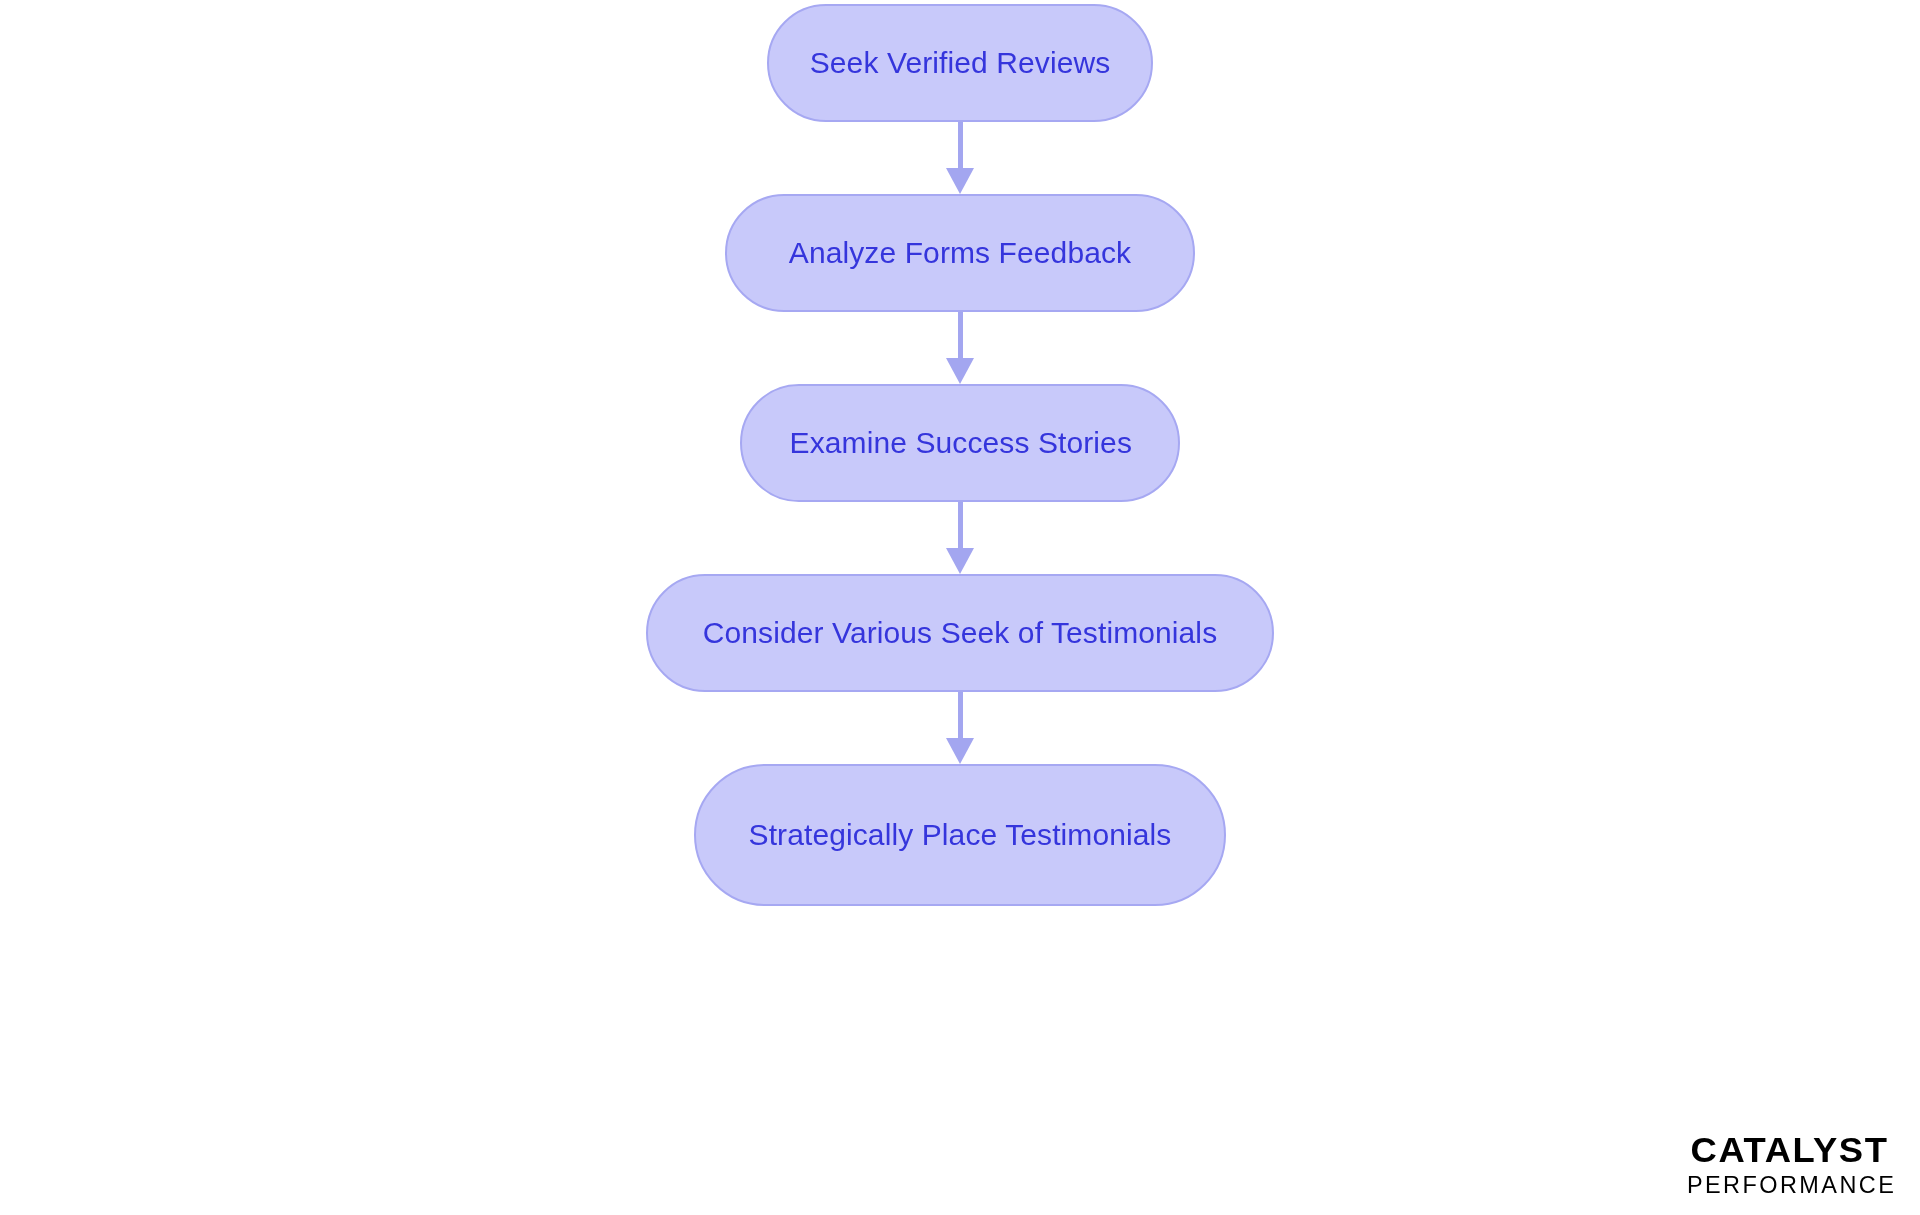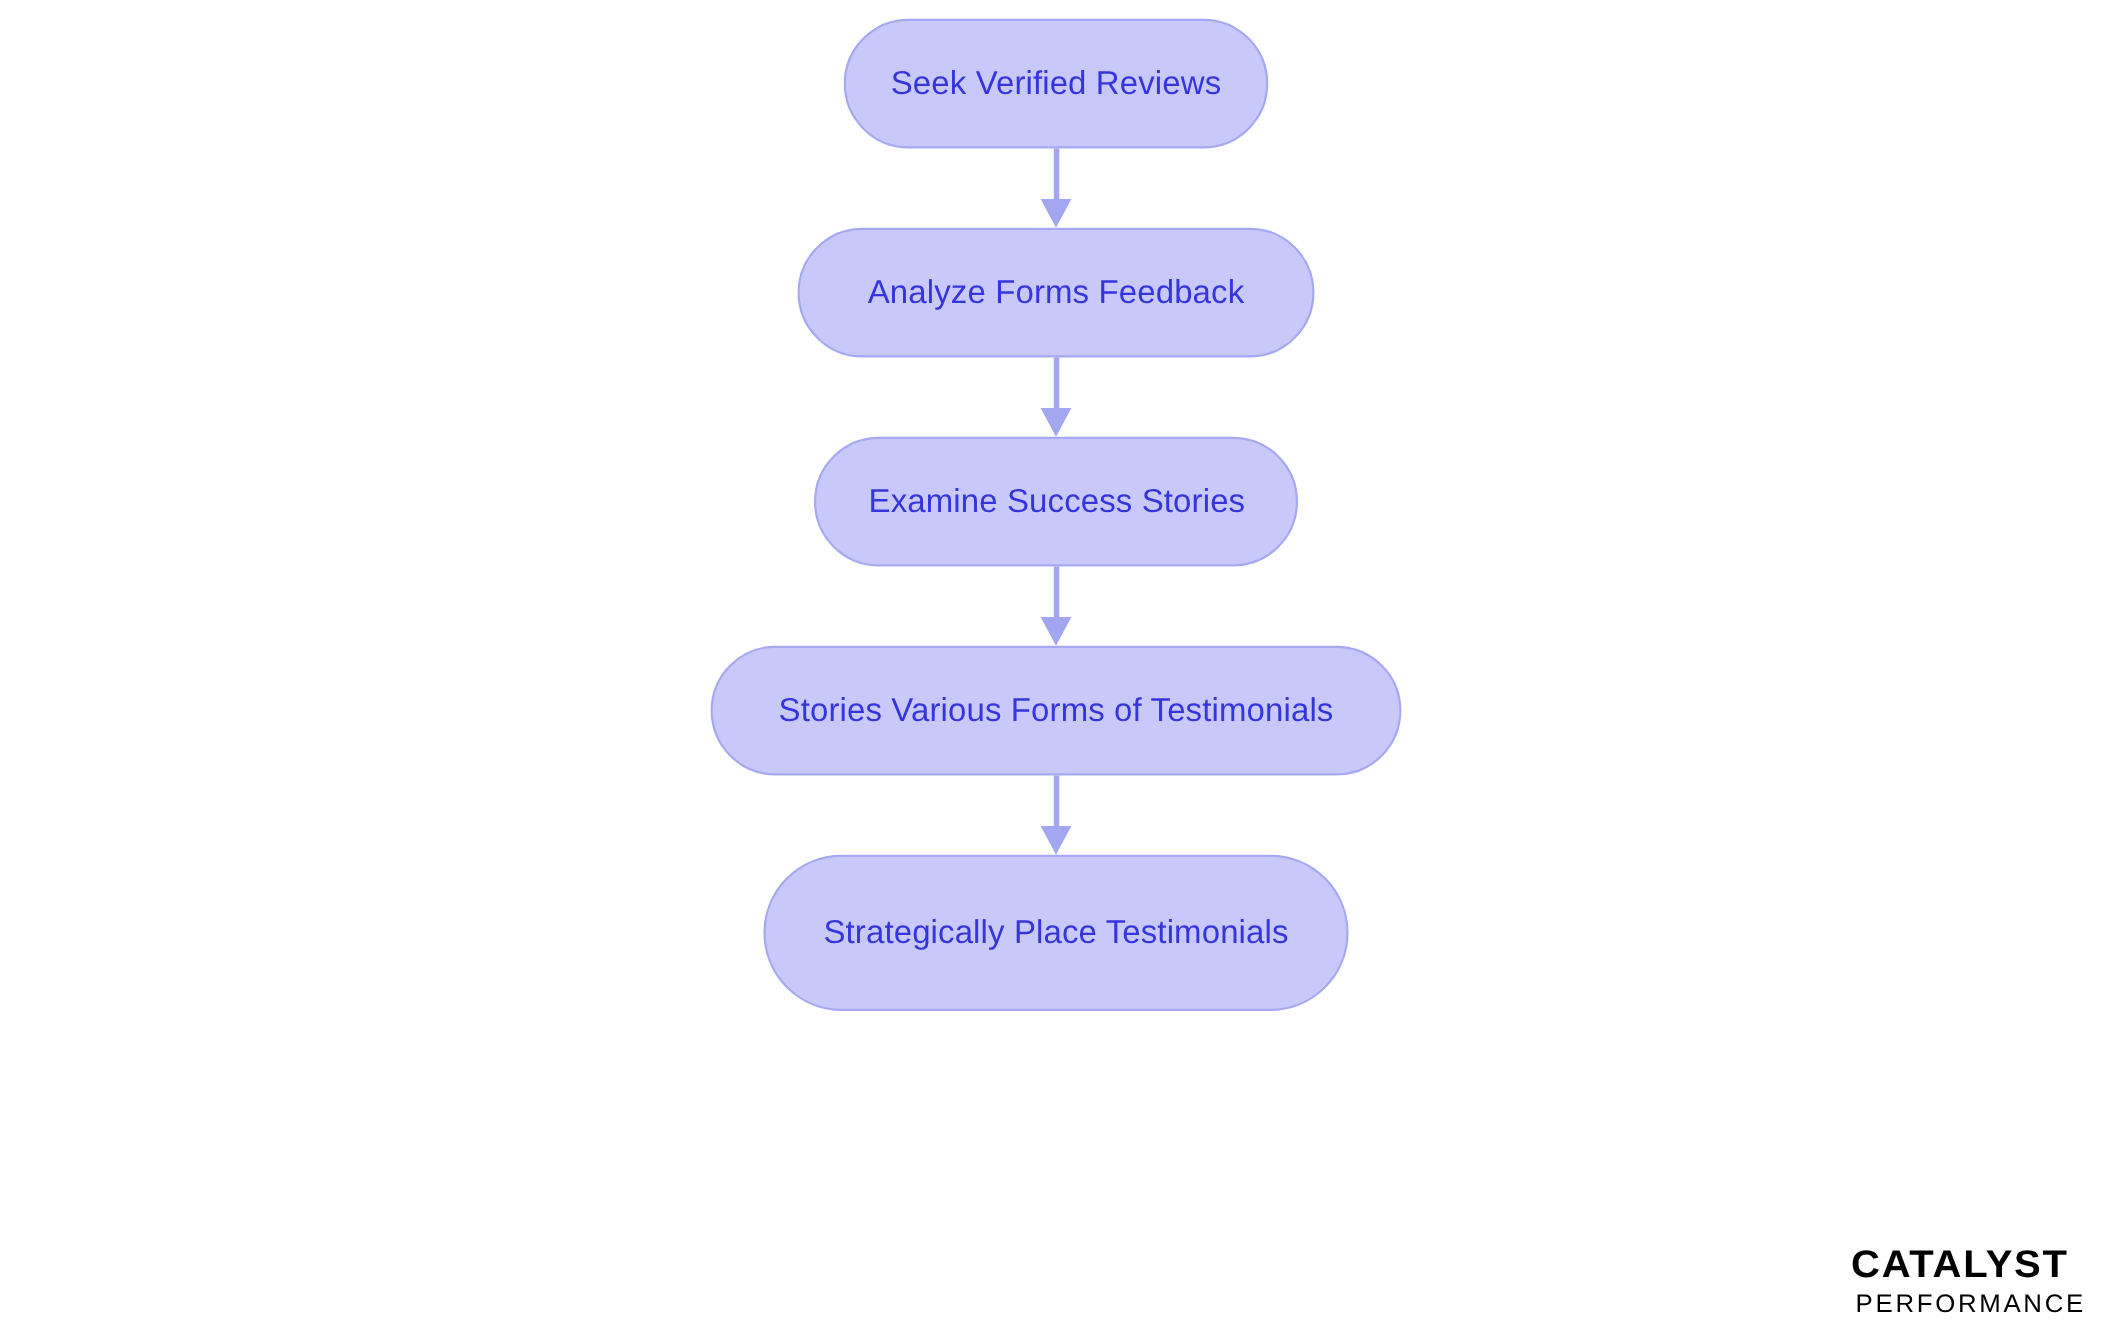--- a/index.html
+++ b/index.html
@@ -49,21 +49,21 @@
     height: 114px;
   }
 
   .node-label {
     color: #3535dc;
     font-size: 30px;
     white-space: nowrap;
   }
 
   
-  .n0 { width: 386px; height: 118px; margin-top: 17px; }
+  .n0 { width: 386px; height: 118px; margin-top: 4px; }
   .n1 { width: 470px; height: 118px; }
   .n2 { width: 440px; height: 118px; justify-content: flex-end; }
   .n3 { width: 628px; height: 118px; }
   .n4 { width: 532px; height: 142px; }
 
   
   .connector {
     position: relative;
     width: 40px;
     display: flex;
@@ -93,21 +93,21 @@
   .c2 { height: 72px; }
   .c2 .line { height: 46px; }
   .c3 { height: 72px; }
   .c3 .line { height: 46px; }
 
   
   .logo {
     position: absolute;
     right: 24px;
     bottom: 18px;
-    text-align: left;
+    text-align: center;
     line-height: 1;
     color: #000000;
     user-select: none;
   }
 
   .logo-main {
     font-family: "Liberation Sans", sans-serif;
     font-size: 35px;
     font-weight: 700;
     letter-spacing: 1.5px;
@@ -157,21 +157,21 @@
     <div class="node n2">
       <span class="node-label">Examine Success Stories</span>
     </div>
 
     <div class="connector c2">
       <div class="line"></div>
       <div class="arrowhead"></div>
     </div>
 
     <div class="node n3">
-      <span class="node-label">Stories Various Forms of Testimonials</span>
+      <span class="node-label">Consider Various Seek of Testimonials</span>
     </div>
 
     <div class="connector c3">
       <div class="line"></div>
       <div class="arrowhead"></div>
     </div>
 
     <div class="node n4">
       <span class="node-label">Strategically Place Testimonials</span>
     </div>

